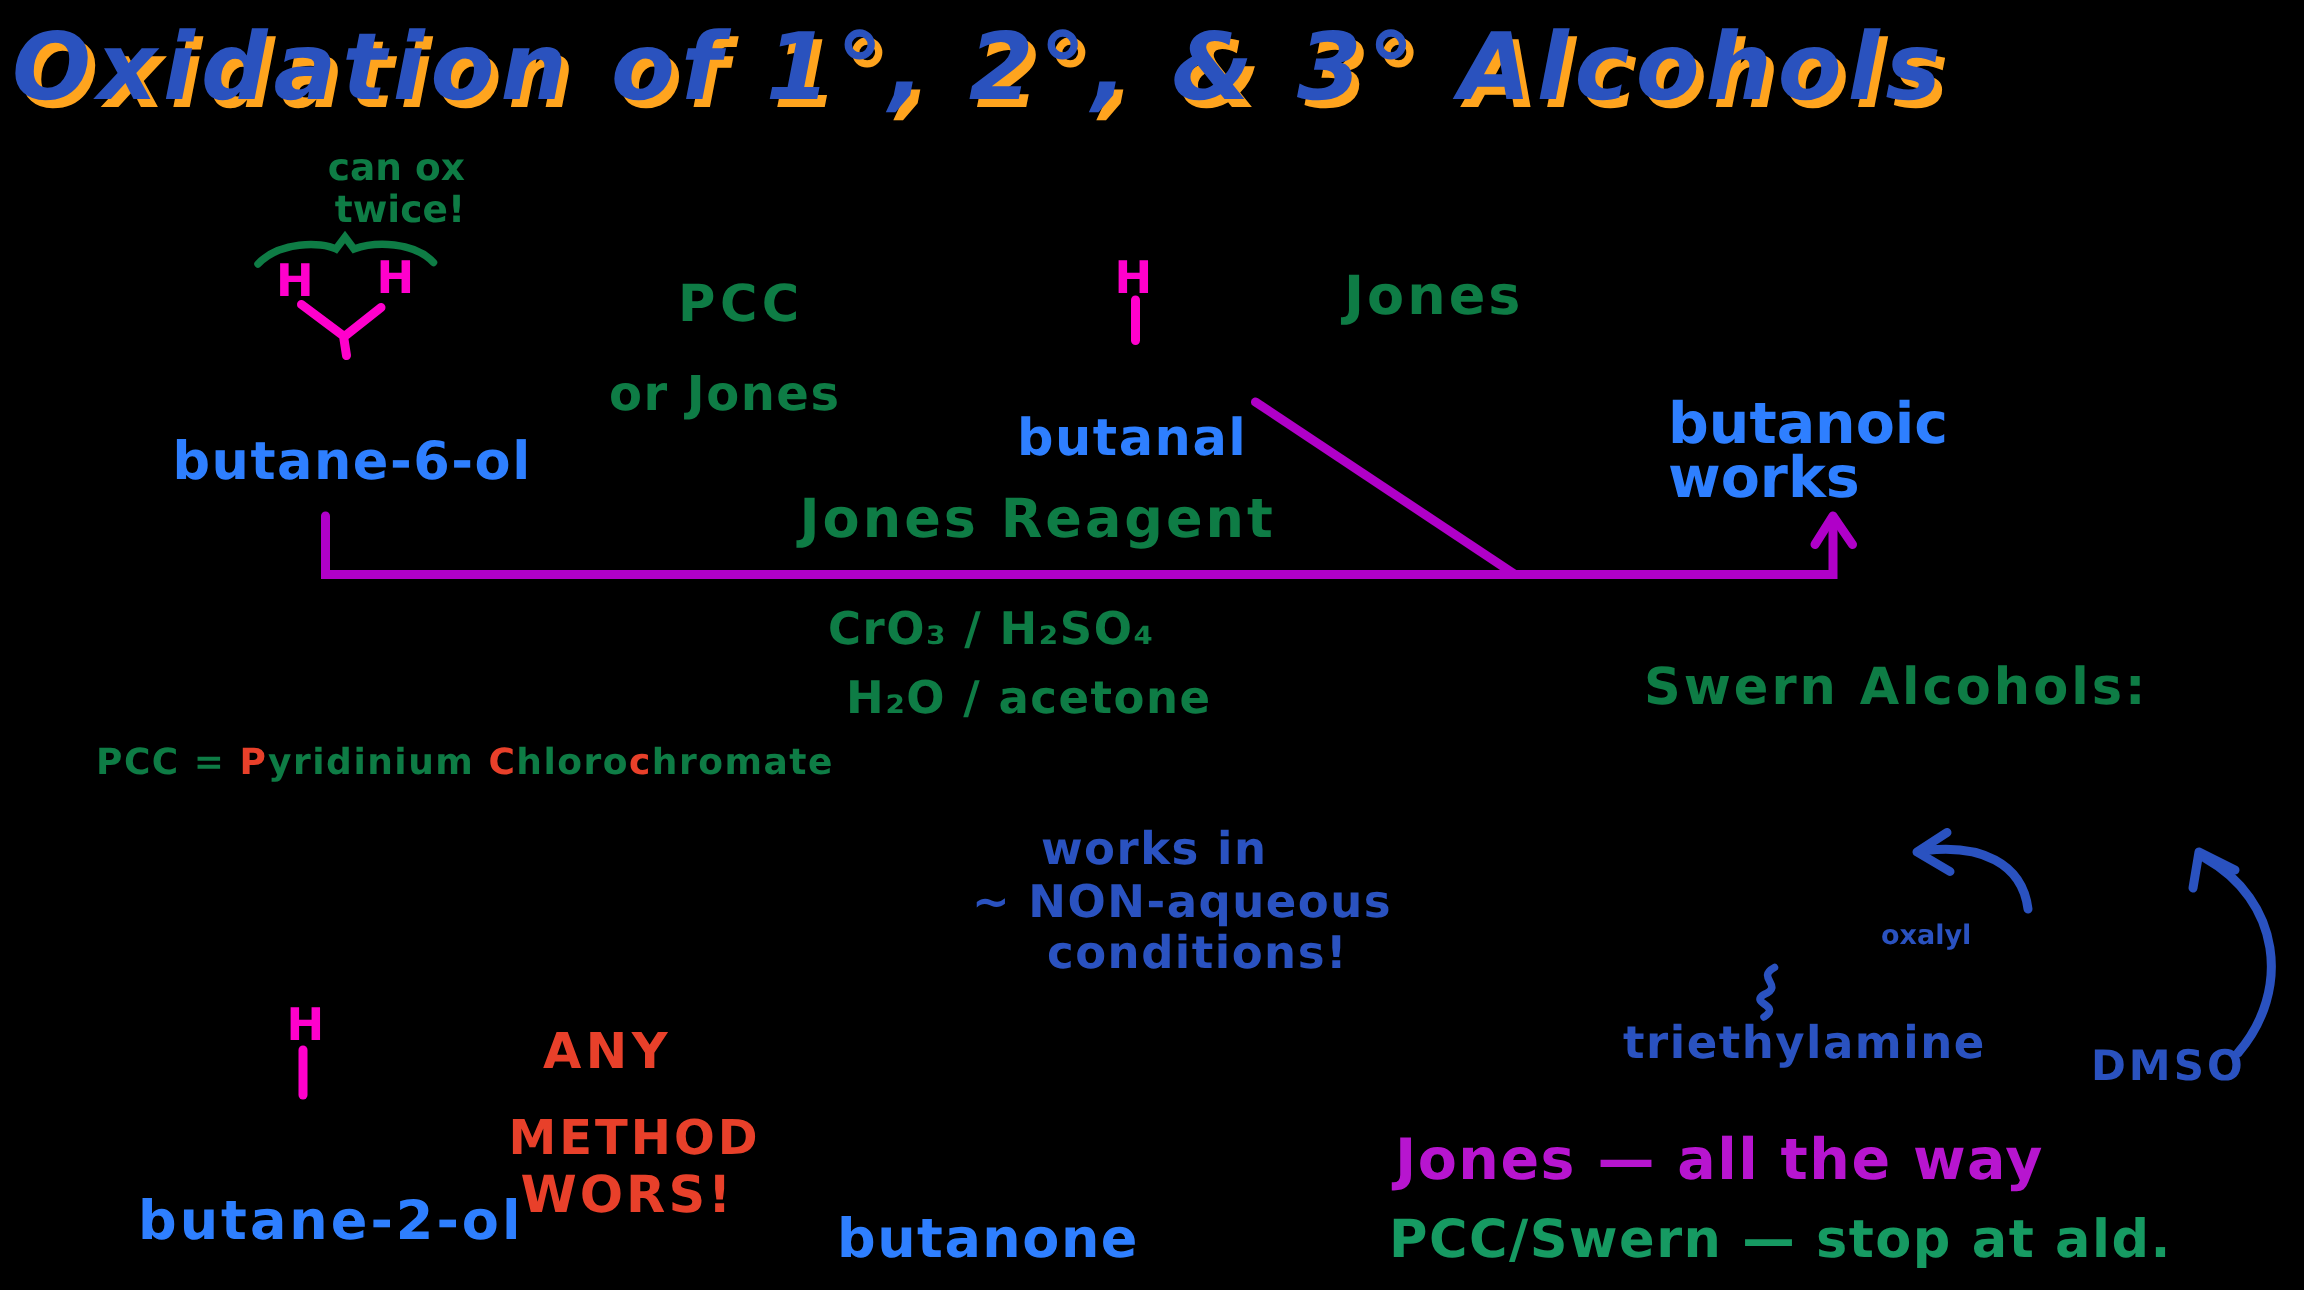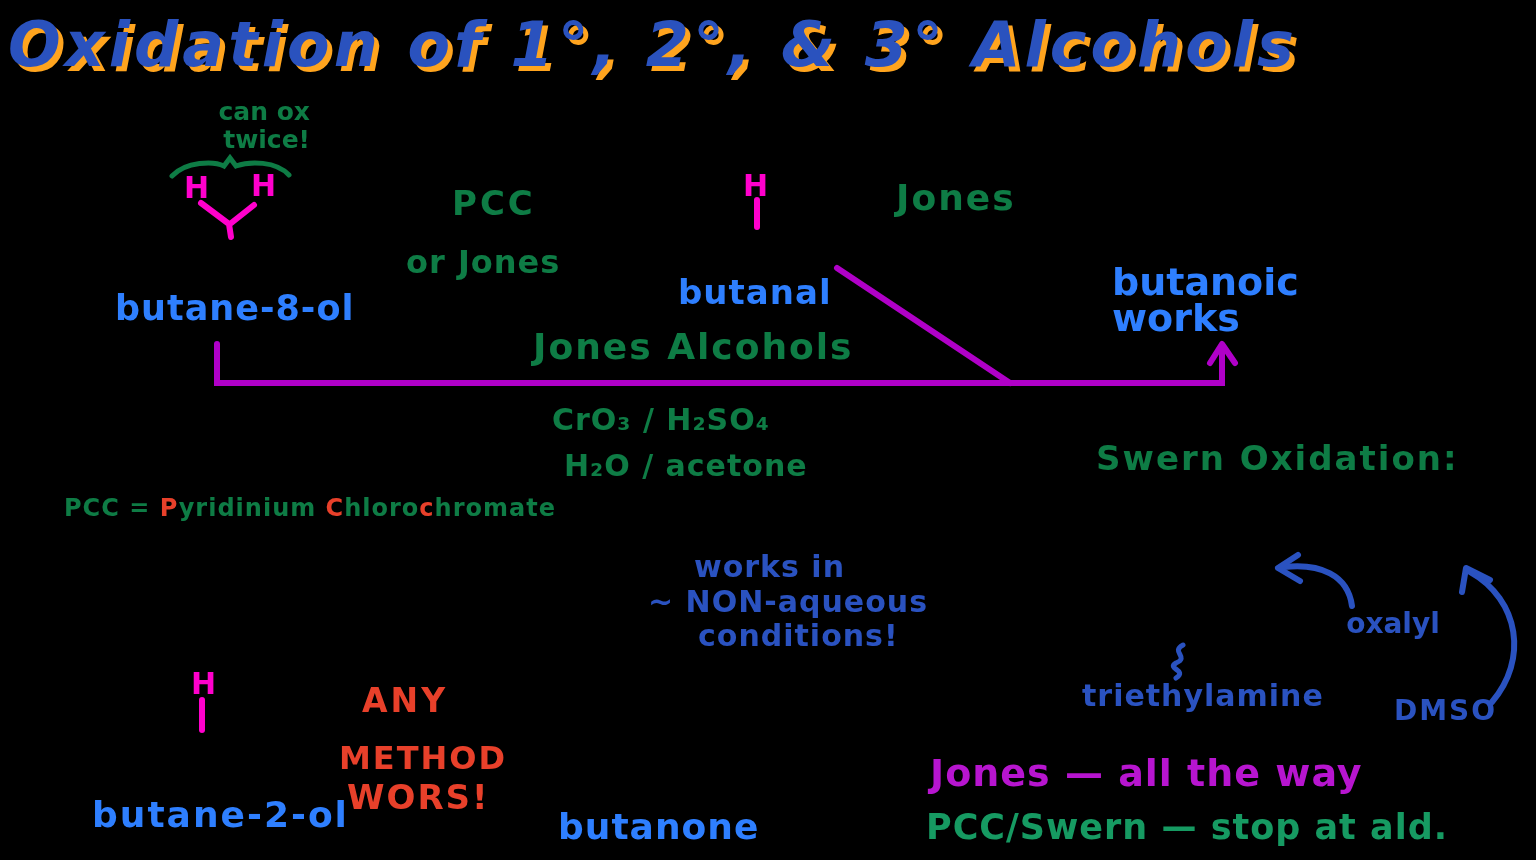--- a/index.html
+++ b/index.html
@@ -31,21 +31,21 @@
   .jones{left:896px;top:177px;font-size:36px;letter-spacing:2px}
   .butanoic-acid{left:1112px;top:264px;width:200px;text-align:left;font-size:38px;line-height:36px}
   .jones-reagent{left:533px;top:326px;font-size:36px;letter-spacing:2px}
   .jones-f1{left:552px;top:402px;font-size:30px;letter-spacing:1px}
   .jones-f2{left:564px;top:448px;font-size:30px;letter-spacing:1px}
   .swern-heading{left:1096px;top:438px;font-size:34px;letter-spacing:2px}
   .pcc-def{left:64px;top:494px;font-size:24px;letter-spacing:1px}
   .works1{left:694px;top:549px;font-size:30px;letter-spacing:1px}
   .works2{left:648px;top:584px;font-size:30px;letter-spacing:1px}
   .works3{left:698px;top:618px;font-size:30px;letter-spacing:1px}
-  .oxalyl{left:1318px;top:606px;width:150px;text-align:center;font-size:28px;line-height:36px}
+  .oxalyl{left:1254px;top:606px;width:150px;text-align:left;font-size:18px;line-height:36px}
   .dmso{left:1394px;top:694px;font-size:28px;letter-spacing:2px}
   .triethylamine{left:1082px;top:678px;font-size:30px;letter-spacing:1px}
   .h-bottom{left:191px;top:666px;font-size:30px}
   .any{left:362px;top:681px;font-size:33px;letter-spacing:3px}
   .method{left:339px;top:739px;font-size:32px;letter-spacing:2px}
   .wors{left:347px;top:777px;font-size:34px;letter-spacing:2px}
   .butane2ol{left:92px;top:794px;font-size:36px;letter-spacing:2px}
   .butanone{left:558px;top:806px;font-size:36px;letter-spacing:1px}
   .summary-jones{left:930px;top:751px;font-size:38px;letter-spacing:1px}
   .summary-pcc{left:926px;top:807px;font-size:35px;letter-spacing:1px}
@@ -80,39 +80,39 @@
 
 <div class="abs title">Oxidation of 1°, 2°, &amp; 3° Alcohols</div>
 
 <div class="abs can-ox green">
   <div>can ox</div>
   <div>twice!</div>
 </div>
 
 <div class="abs h-left pink">H</div>
 <div class="abs h-right pink">H</div>
-<div class="abs butane1ol blue-name">butane-8-ol</div>
+<div class="abs butane1ol blue-name">butane-6-ol</div>
 
 <div class="abs pcc green">PCC</div>
 <div class="abs or-swern green">or Jones</div>
 
 <div class="abs h-butanal pink">H</div>
 <div class="abs butanal blue-name">butanal</div>
 <div class="abs jones green">Jones</div>
 
 <div class="abs butanoic-acid blue-name">
   <div>butanoic</div>
   <div>works</div>
 </div>
 
-<div class="abs jones-reagent green">Jones Alcohols</div>
+<div class="abs jones-reagent green">Jones Reagent</div>
 <div class="abs jones-f1 green">CrO₃ / H₂SO₄</div>
 <div class="abs jones-f2 green">H₂O / acetone</div>
 
-<div class="abs swern-heading green">Swern Oxidation:</div>
+<div class="abs swern-heading green">Swern Alcohols:</div>
 
 <div class="abs pcc-def">
   <span class="green">PCC</span><span class="green"> </span><span class="green">=</span><span> </span>
   <span class="red">P</span><span class="green">yridinium</span><span>  </span>
   <span class="red">C</span><span class="green">hloro</span><span class="red">c</span><span class="green">hromate</span>
 </div>
 
 <div class="abs works1 blue-note">works in</div>
 <div class="abs works2 blue-note">~ NON-aqueous</div>
 <div class="abs works3 blue-note">conditions!</div>

